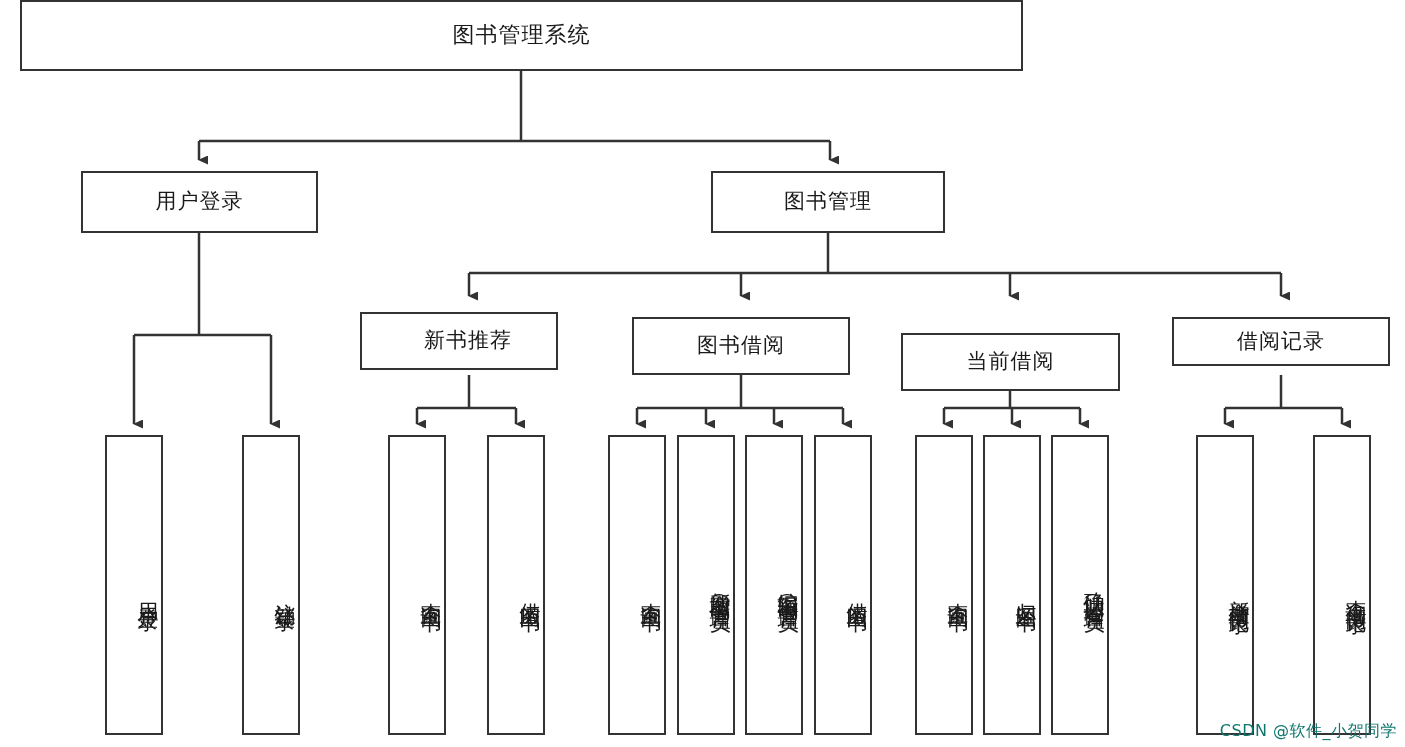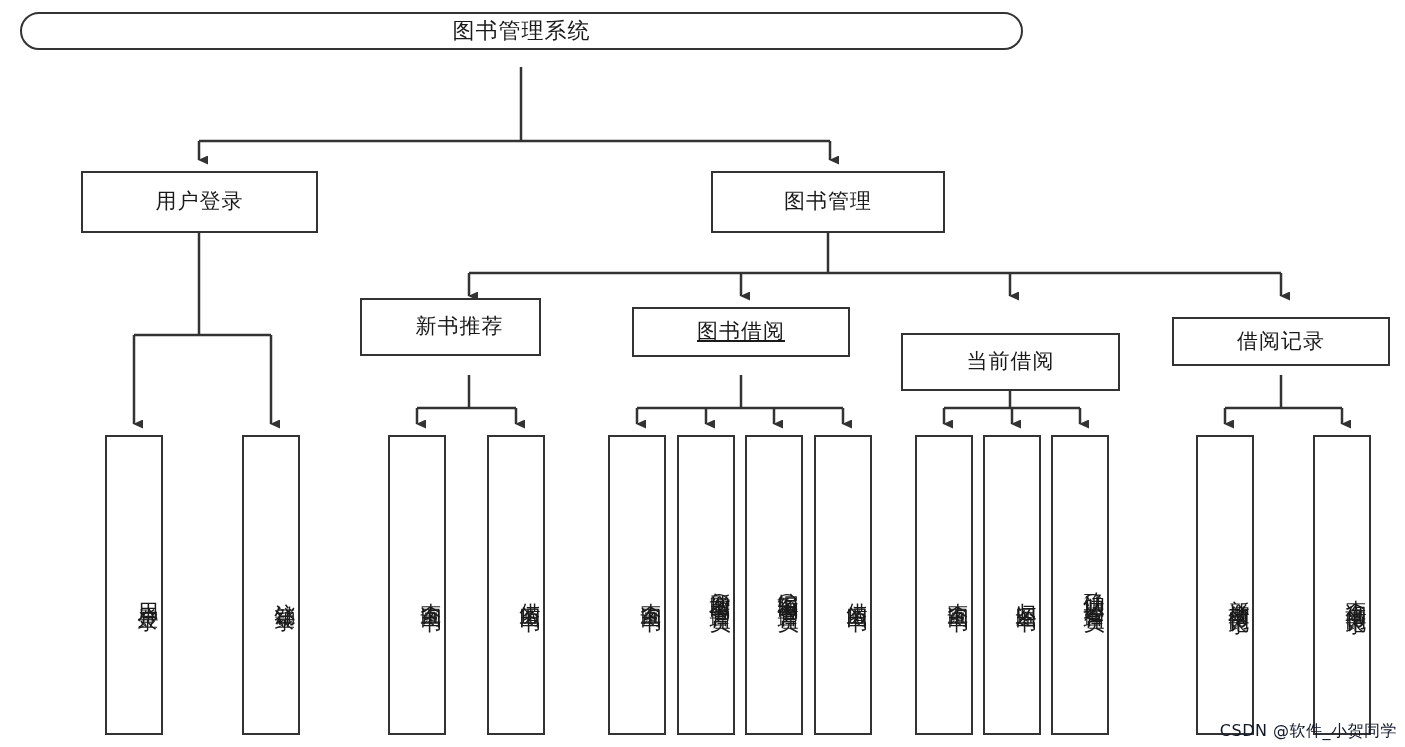--- a/index.html
+++ b/index.html
@@ -58,21 +58,21 @@
     padding-top: 6px;
   }
   .node.root {
     font-size: 22px;
   }
   #watermark {
     position: absolute;
     right: 8px;
     bottom: 5px;
     font-size: 16px;
-    color: #0f172a;
+    color: #0f766e;
     letter-spacing: 0.5px;
     white-space: nowrap;
     z-index: 3;
     font-family: "DejaVu Sans", "Liberation Sans", sans-serif;
   }
 </style>
 </head>
 <body>
 
 <div id="diagram">
@@ -120,35 +120,35 @@
       <path d="M 1012,408 L 1012,424" marker-end="url(#arrowhead)"></path>
       <path d="M 1080,408 L 1080,424" marker-end="url(#arrowhead)"></path>
 
       <path d="M 1281,375 L 1281,408"></path>
       <path d="M 1225,408 L 1342,408"></path>
       <path d="M 1225,408 L 1225,424" marker-end="url(#arrowhead)"></path>
       <path d="M 1342,408 L 1342,424" marker-end="url(#arrowhead)"></path>
     </g>
   </svg>
 
-  <div class="node horizontal root" style="left:20px; top:12px; width:1003px; height:38px;border-radius:22px;">
+  <div class="node horizontal root" style="left:20px; top:0; width:1003px; height:71px;">
     <span>图书管理系统</span>
   </div>
 
   <div class="node horizontal" style="left:81px; top:171px; width:237px; height:62px;">
     <span>用户登录</span>
   </div>
   <div class="node horizontal" style="left:711px; top:171px; width:234px; height:62px;">
     <span>图书管理</span>
   </div>
 
-  <div class="node horizontal" style="left:360px; top:298px; width:181px; height:58px;padding-left:18px;">
+  <div class="node horizontal" style="left:360px; top:312px; width:198px; height:58px;padding-left:18px;">
     <span>新书推荐</span>
   </div>
-  <div class="node horizontal" style="left:632px; top:307px; width:218px; height:50px;text-decoration:underline;">
+  <div class="node horizontal" style="left:632px; top:317px; width:218px; height:58px;">
     <span>图书借阅</span>
   </div>
   <div class="node horizontal" style="left:901px; top:317px; width:219px; height:58px;margin-top:16px;">
     <span>当前借阅</span>
   </div>
   <div class="node horizontal" style="left:1172px; top:317px; width:218px; height:49px;">
     <span>借阅记录</span>
   </div>
 
   <div class="node vertical" style="left:105px; top:435px; width:58px; height:300px;">

